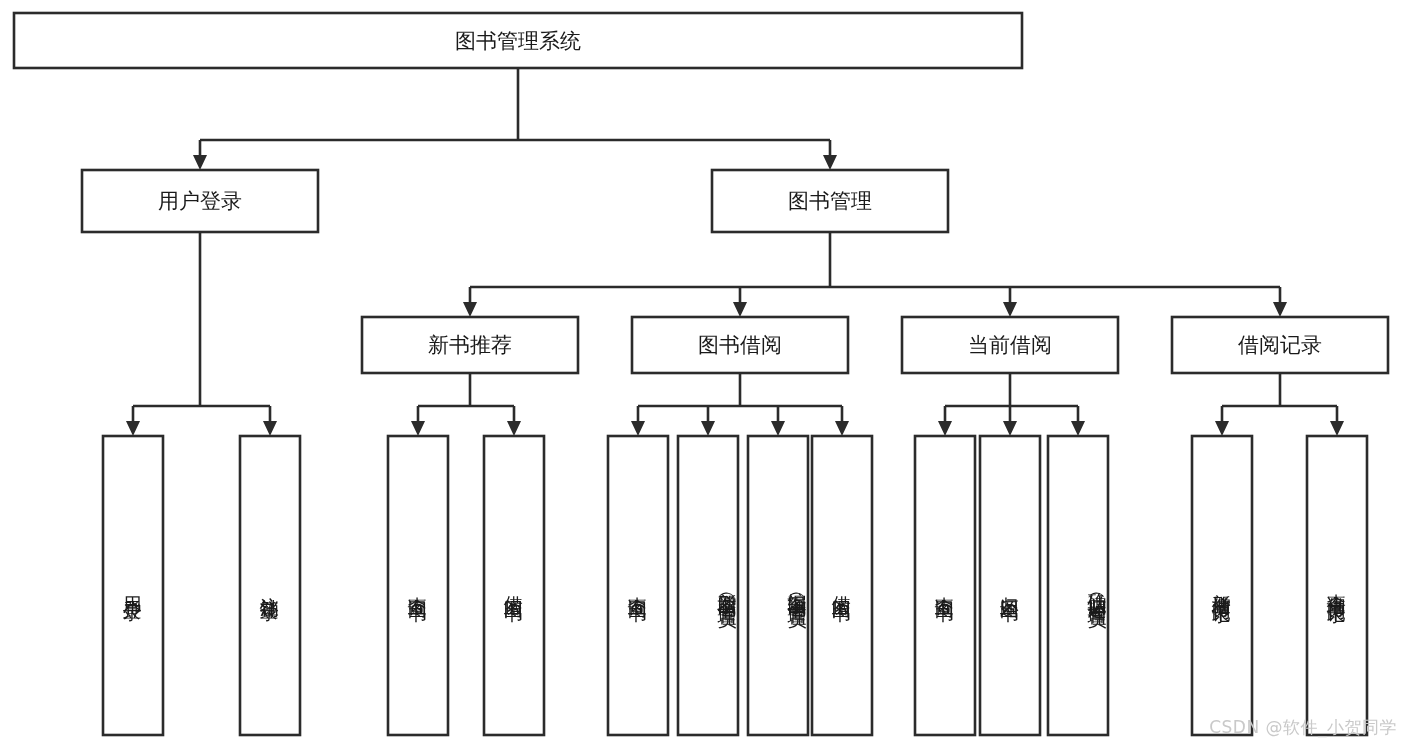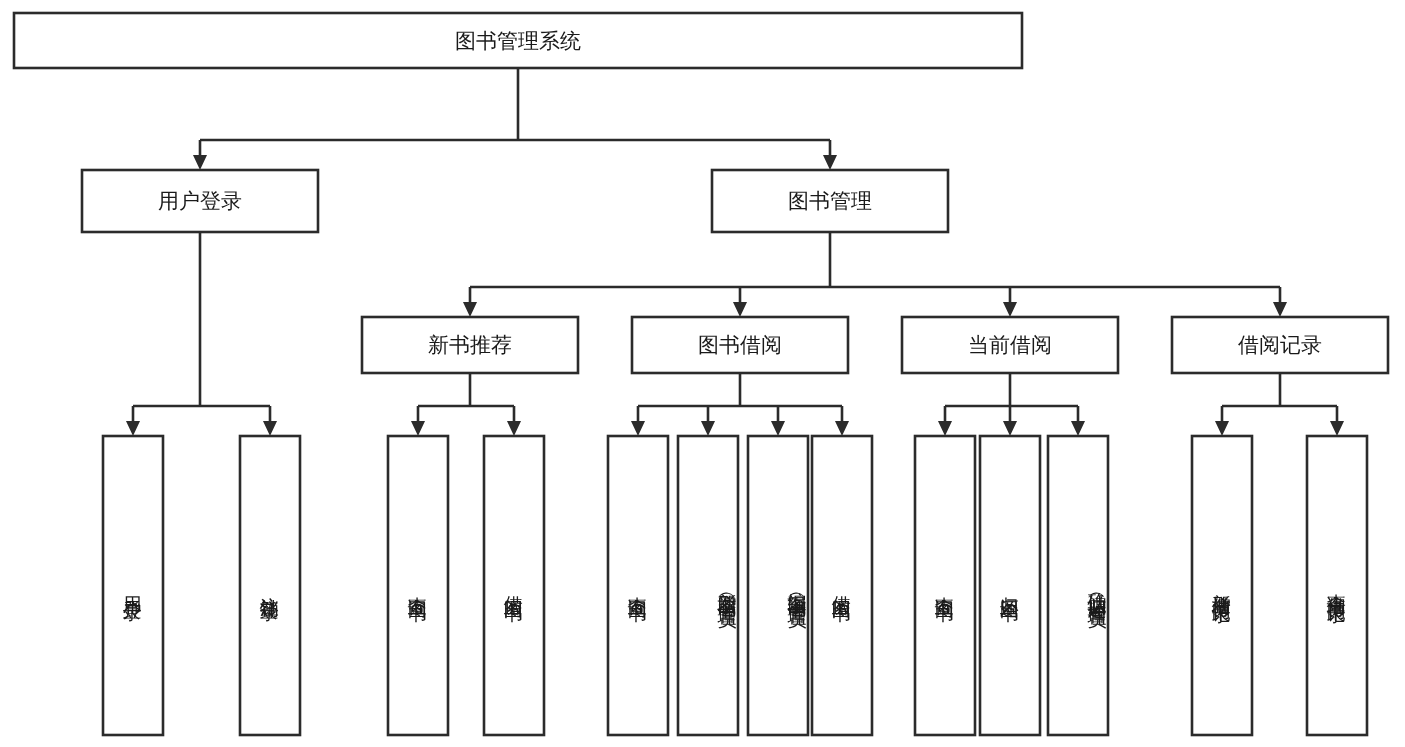--- a/index.html
+++ b/index.html
@@ -176,14 +176,15 @@
       <div class="leaf-label" style="left: 678px; width: 60px; top: 444px; height: 289px; align-items: flex-start;">新增图书（管理员）</div>
       <div class="leaf-label" style="left: 748px; width: 60px; top: 444px; height: 289px; align-items: flex-start;">编辑图书（管理员）</div>
       <div class="leaf-label" style="left: 812px; width: 60px; top: 436px; height: 299px; display: flex; justify-content: center; align-items: center;">借阅图书</div>
       <div class="leaf-label" style="left: 915px; width: 60px; top: 436px; height: 299px; display: flex; justify-content: center; align-items: center;">查询图书</div>
       <div class="leaf-label" style="left: 980px; width: 60px; top: 436px; height: 299px; display: flex; justify-content: center; align-items: center;">归还图书</div>
       <div class="leaf-label" style="left: 1048px; width: 60px; top: 444px; height: 289px; align-items: flex-start;">确认归还（管理员）</div>
       <div class="leaf-label" style="left: 1192px; width: 60px; top: 436px; height: 299px; display: flex; justify-content: center; align-items: center;">新增借阅记录</div>
       <div class="leaf-label" style="left: 1307px; width: 60px; top: 436px; height: 299px; display: flex; justify-content: center; align-items: center;">查询借阅记录</div>
     </div>
 
+  <div class="watermark">CSDN @软件_小贺同学</div>
 
 </div>
 
 </body></html>

